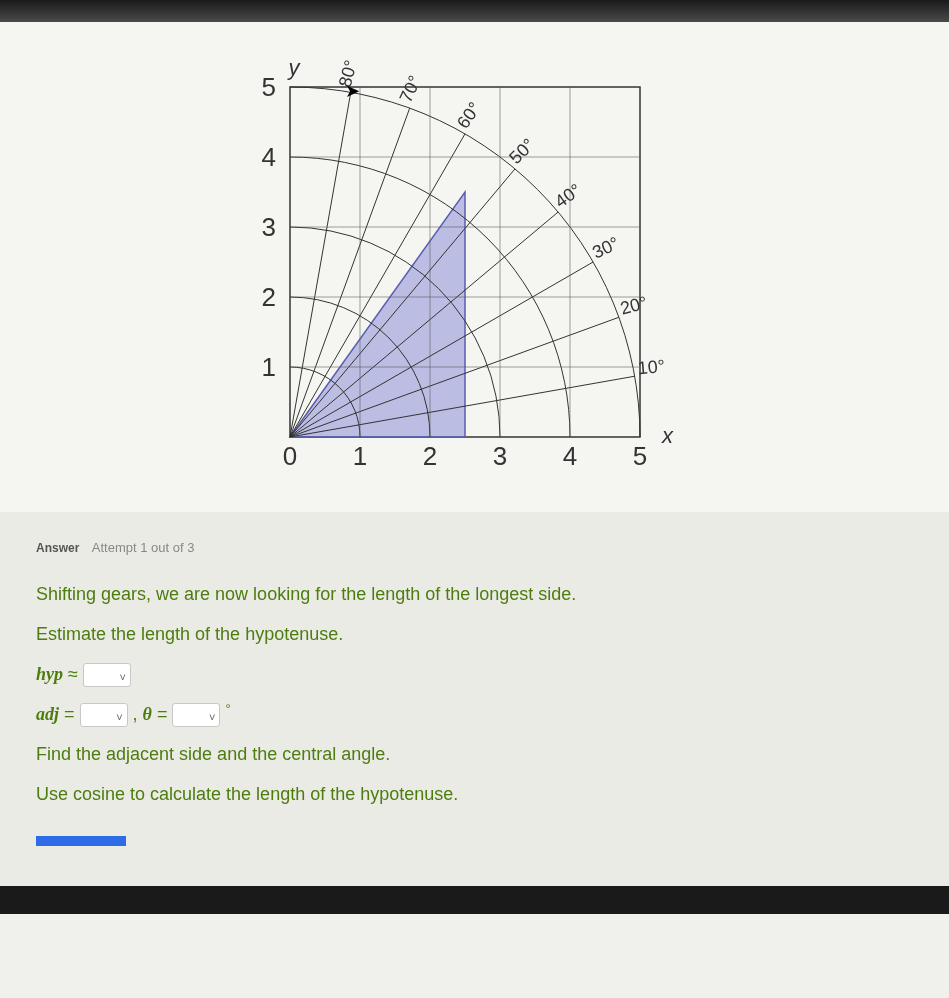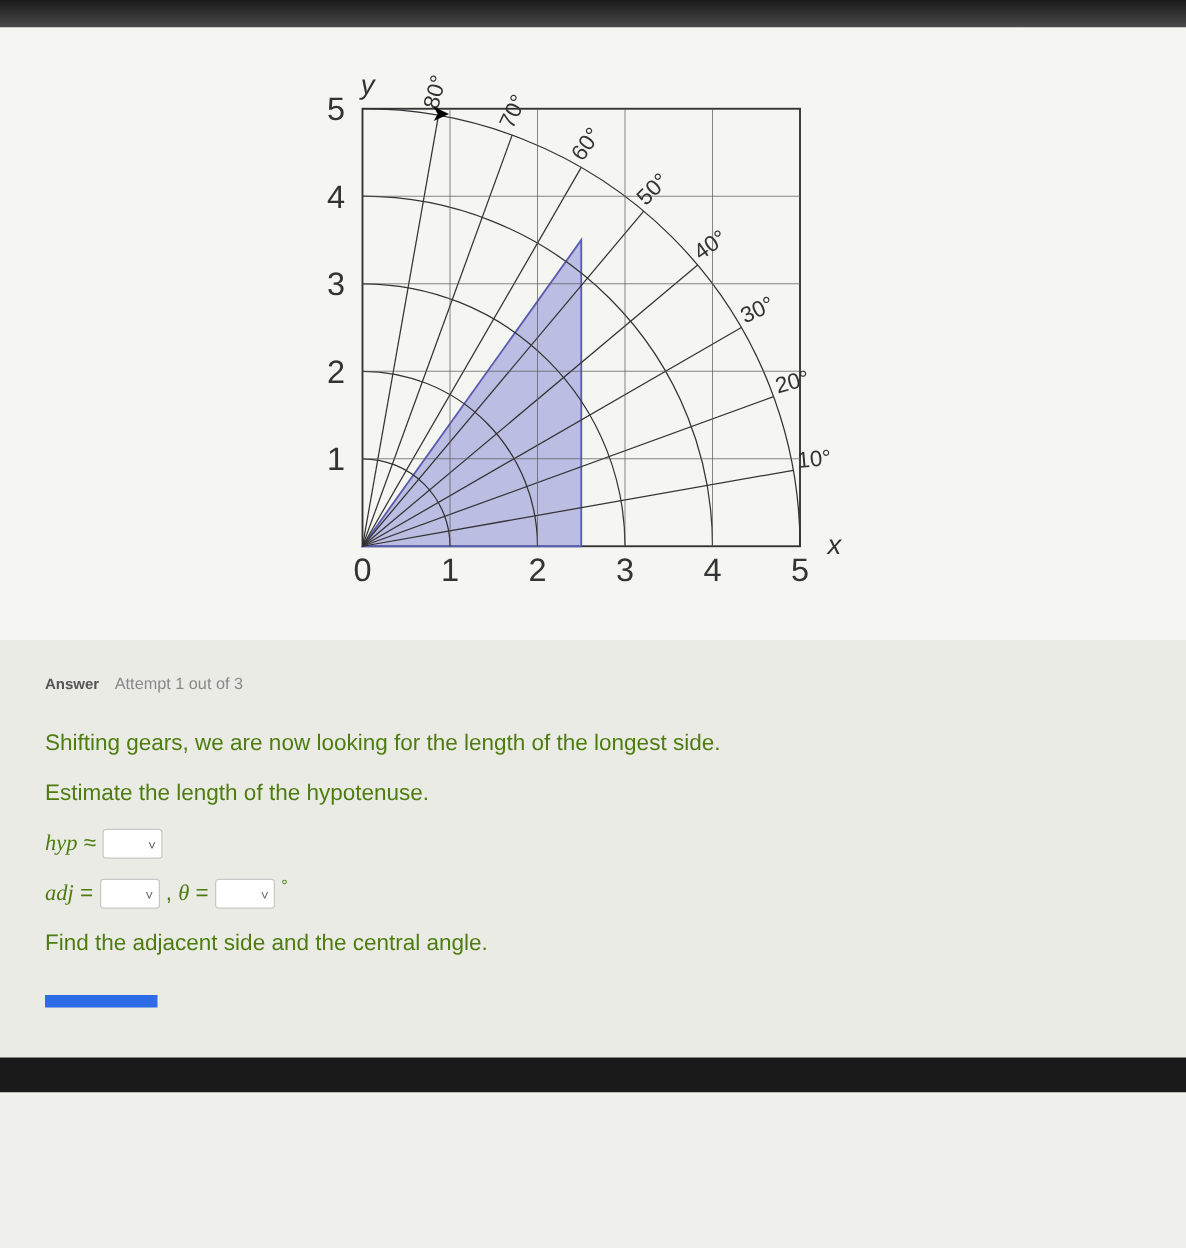--- a/index.html
+++ b/index.html
@@ -51,21 +51,21 @@
       color: #888;
       font-size: 13px;
       margin-left: 8px;
     }
     .prose {
       font-size: 18px;
       line-height: 2.0;
       color: #4d7c0f;
     }
     .prose p { margin-bottom: 4px; }
-    .math-i { font-style: italic; font-family: Georgia, serif; }
+    .math-i { font-style: italic; font-family: Georgia, serif; font-weight: bold; }
     .select-ph {
       display: inline-block;
       min-width: 48px;
       height: 24px;
       background: #fff;
       border: 1px solid #c8c8c8;
       border-radius: 3px;
       vertical-align: middle;
       position: relative;
       padding-right: 16px;
@@ -181,18 +181,19 @@
       <span class="math-i">adj</span>
       <span>=</span>
       <span class="select-ph"></span>
       <span> , </span>
       <span class="math-i">θ</span>
       <span>=</span>
       <span class="select-ph"></span>
       <span class="deg-mark">°</span>
     </p>
     <p>Find the adjacent side and the central angle.</p>
+    <p>Use cosine to calculate the length of the hypotenuse.</p>
   </div>
 
   <div class="submit-bar"></div>
 </div>
 
 <div class="bottom-dark"></div>
 
 </body></html>

